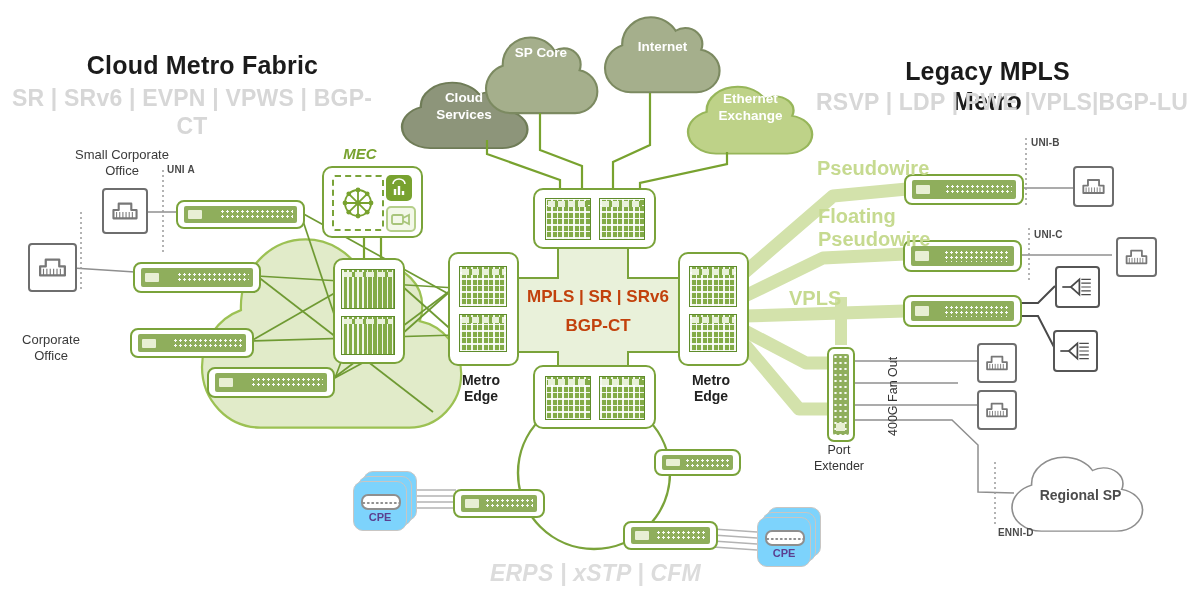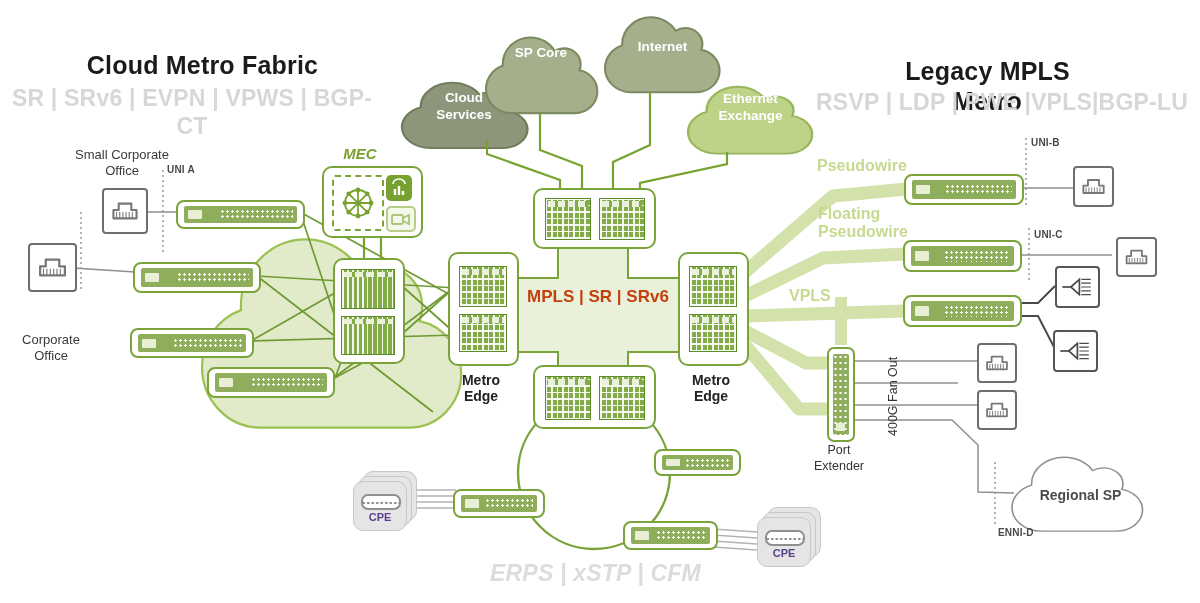--- a/index.html
+++ b/index.html
@@ -4,21 +4,21 @@
 <style>
   html,body{margin:0;padding:0;background:#fff;}
   #canvas{position:relative;width:1200px;height:603px;background:#fff;overflow:hidden;
           font-family:"Liberation Sans",sans-serif;}
   #canvas svg.layer{position:absolute;left:0;top:0;}
   .lbl{position:absolute;color:#383838;text-align:center;line-height:1.2;}
   .title{font-size:25px;font-weight:bold;color:#1b1b1b;letter-spacing:.2px;}
   .subtitle{font-size:23px;font-weight:bold;color:#d7d7d7;letter-spacing:.2px;}
   .cloud-lbl{color:#fff;font-weight:bold;font-size:13.5px;line-height:1.25;}
   .uni{font-size:10px;font-weight:bold;color:#4a4a4a;letter-spacing:.2px;text-align:left;}
-  .band-lbl{font-weight:bold;font-size:16px;color:#c6da90;text-align:left;line-height:1.15;}
+  .band-lbl{font-weight:bold;font-size:20px;color:#c6da90;text-align:left;line-height:1.15;}
   .small-lbl{font-size:13px;color:#3a3a3a;}
   .bold-lbl{font-weight:bold;font-size:14px;color:#222;line-height:1.15;}
   .green-lbl{font-weight:bold;font-size:15px;color:#78a22f;}
   .ring-lbl{font-size:26px;font-weight:bold;color:#1d1d1d;line-height:1.12;}
   .core-lbl{font-size:17px;font-weight:bold;color:#c2410c;}
   .vert-lbl{writing-mode:vertical-rl;transform:rotate(180deg);font-size:12.5px;color:#333;}
 
   .node{position:absolute;background:#fff;border:2px solid #7aa33a;border-radius:10px;}
   .chassis-h{position:absolute;border:1px solid #5f8c2b;
     background:
@@ -49,21 +49,21 @@
       background-image:radial-gradient(circle, rgba(255,255,255,.95) 1px, rgba(255,255,255,0) 1.3px);
       background-size:5px 6px;}
   .pe-led{position:absolute;left:7px;bottom:9px;width:9px;height:8px;background:#e8efd4;}
 
   .mec-box{position:absolute;background:#fff;border:2px solid #7aa33a;border-radius:10px;}
   .mec-dotted{position:absolute;border:2px dashed #7aa33a;border-radius:3px;}
   .mec-ic-green{position:absolute;background:#78a22f;border-radius:5px;}
   .mec-ic-pale{position:absolute;background:#f3f8e8;border:2px solid #b5cf8a;border-radius:5px;}
 
   .cpe{position:absolute;}
-  .cpe .l2,.cpe .l3,.cpe .body{position:absolute;width:52px;height:48px;background:#e5e5e5;
+  .cpe .l2,.cpe .l3,.cpe .body{position:absolute;width:52px;height:48px;background:#7dd3fc;
       border:1.5px solid #c9c6c3;border-radius:10px;}
   .cpe .l3{left:10px;top:-10px;}
   .cpe .l2{left:5px;top:-5px;}
   .cpe .body{left:0;top:0;}
   .cpe-pill{position:absolute;left:7px;top:12px;width:36px;height:12px;background:#fff;
       border:2px solid #8f8f8f;border-radius:7px;
       background-image:radial-gradient(circle,#8a8a8a 1px, rgba(0,0,0,0) 1.2px);
       background-size:4.5px 6px;background-position:3px 4px;background-repeat:repeat-x;}
   .cpe-lbl{position:absolute;left:0;top:29px;width:52px;text-align:center;
       font-size:11px;font-weight:bold;color:#5b3f8f;}
@@ -189,20 +189,21 @@
   <div class="node" style="left:678px;top:252px;width:67px;height:110px;">
     <div class="chassis-h" style="left:9px;top:12px;width:46px;height:39px;"></div>
     <div class="chassis-h" style="left:9px;top:60px;width:46px;height:36px;"></div>
   </div>
   <div class="node" style="left:333px;top:258px;width:68px;height:102px;">
     <div class="chassis-v" style="left:6px;top:9px;width:52px;height:38px;"></div>
     <div class="chassis-v" style="left:6px;top:56px;width:52px;height:37px;"></div>
   </div>
 
   <div class="lbl core-lbl" style="left:518px;top:287px;width:160px;">MPLS | SR | SRv6</div>
+  <div class="lbl core-lbl" style="left:518px;top:316px;width:160px;">BGP-CT</div>
   <div class="lbl bold-lbl" style="left:452px;top:372px;width:58px;">Metro Edge</div>
   <div class="lbl bold-lbl" style="left:682px;top:372px;width:58px;">Metro Edge</div>
 
   <div class="sw" style="left:176px;top:200px;width:125px;height:25px;">
       <div class="sw-bar">
         <div class="sw-led"></div>
         <div class="sw-ports"></div>
       </div>
     </div>
   <div class="sw" style="left:133px;top:262px;width:124px;height:27px;">

